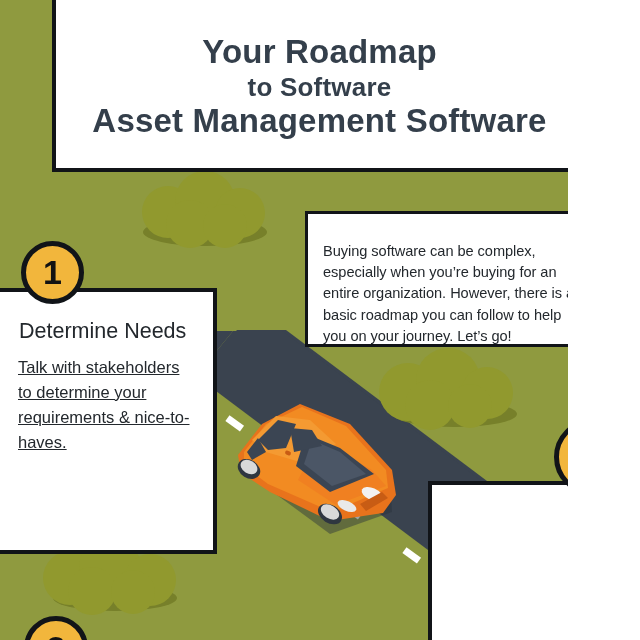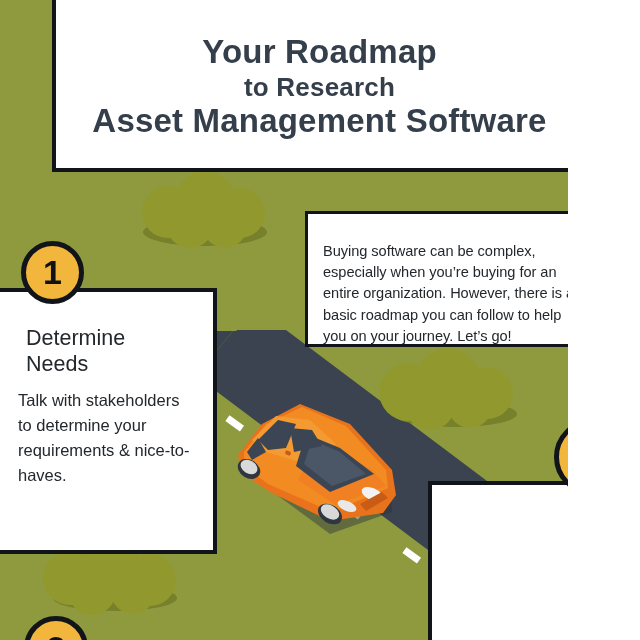--- a/index.html
+++ b/index.html
@@ -81,28 +81,29 @@
   .step-card {
     position: absolute;
     background: #ffffff;
     border: 4px solid #111418;
     box-sizing: border-box;
   }
   .step-card .step-title {
     color: #23282d;
     font-size: 21.5px;
     line-height: 1.2;
-    margin: 8px;
+    margin: 1px;
     font-weight: normal;
   }
   .step-card .step-body {
     color: #23282d;
     font-size: 16.5px;
     line-height: 1.52;
     margin: 0;
+    text-decoration: underline;
   }
 
   
   #card-1 {
     left: -22px;
     top: 288px;
     width: 239px;
     height: 266px;
     padding: 26px 18px 10px 36px;
   }
@@ -251,21 +252,21 @@
 
       <ellipse cx="249" cy="469" rx="12" ry="9" transform="rotate(32 249 469)" fill="#2f3640"></ellipse>
       <ellipse cx="249" cy="467" rx="9" ry="6.5" transform="rotate(32 249 467)" fill="#d9d9d9"></ellipse>
 
       <rect x="285" y="451" width="6" height="4" rx="2" transform="rotate(24 288 453)" fill="#c85c14"></rect>
     </g>
   </svg>
 
   <div class="title-box">
     <div class="title-line title-line-1">Your Roadmap</div>
-    <div class="title-line title-line-2">to Research</div>
+    <div class="title-line title-line-2">to Software</div>
     <div class="title-line title-line-3">Asset Management Software</div>
   </div>
 
   <div class="intro-box">
     <p class="intro-text">Buying software can be complex, especially when you’re buying for an entire organization. However, there is a basic roadmap you can follow to help you on your journey. Let’s go!</p>
   </div>
 
   <div class="step-card" id="card-1">
     <h2 class="step-title">Determine Needs</h2>
     <p class="step-body">Talk with stakeholders to determine your requirements &amp; nice-to-haves.</p>

